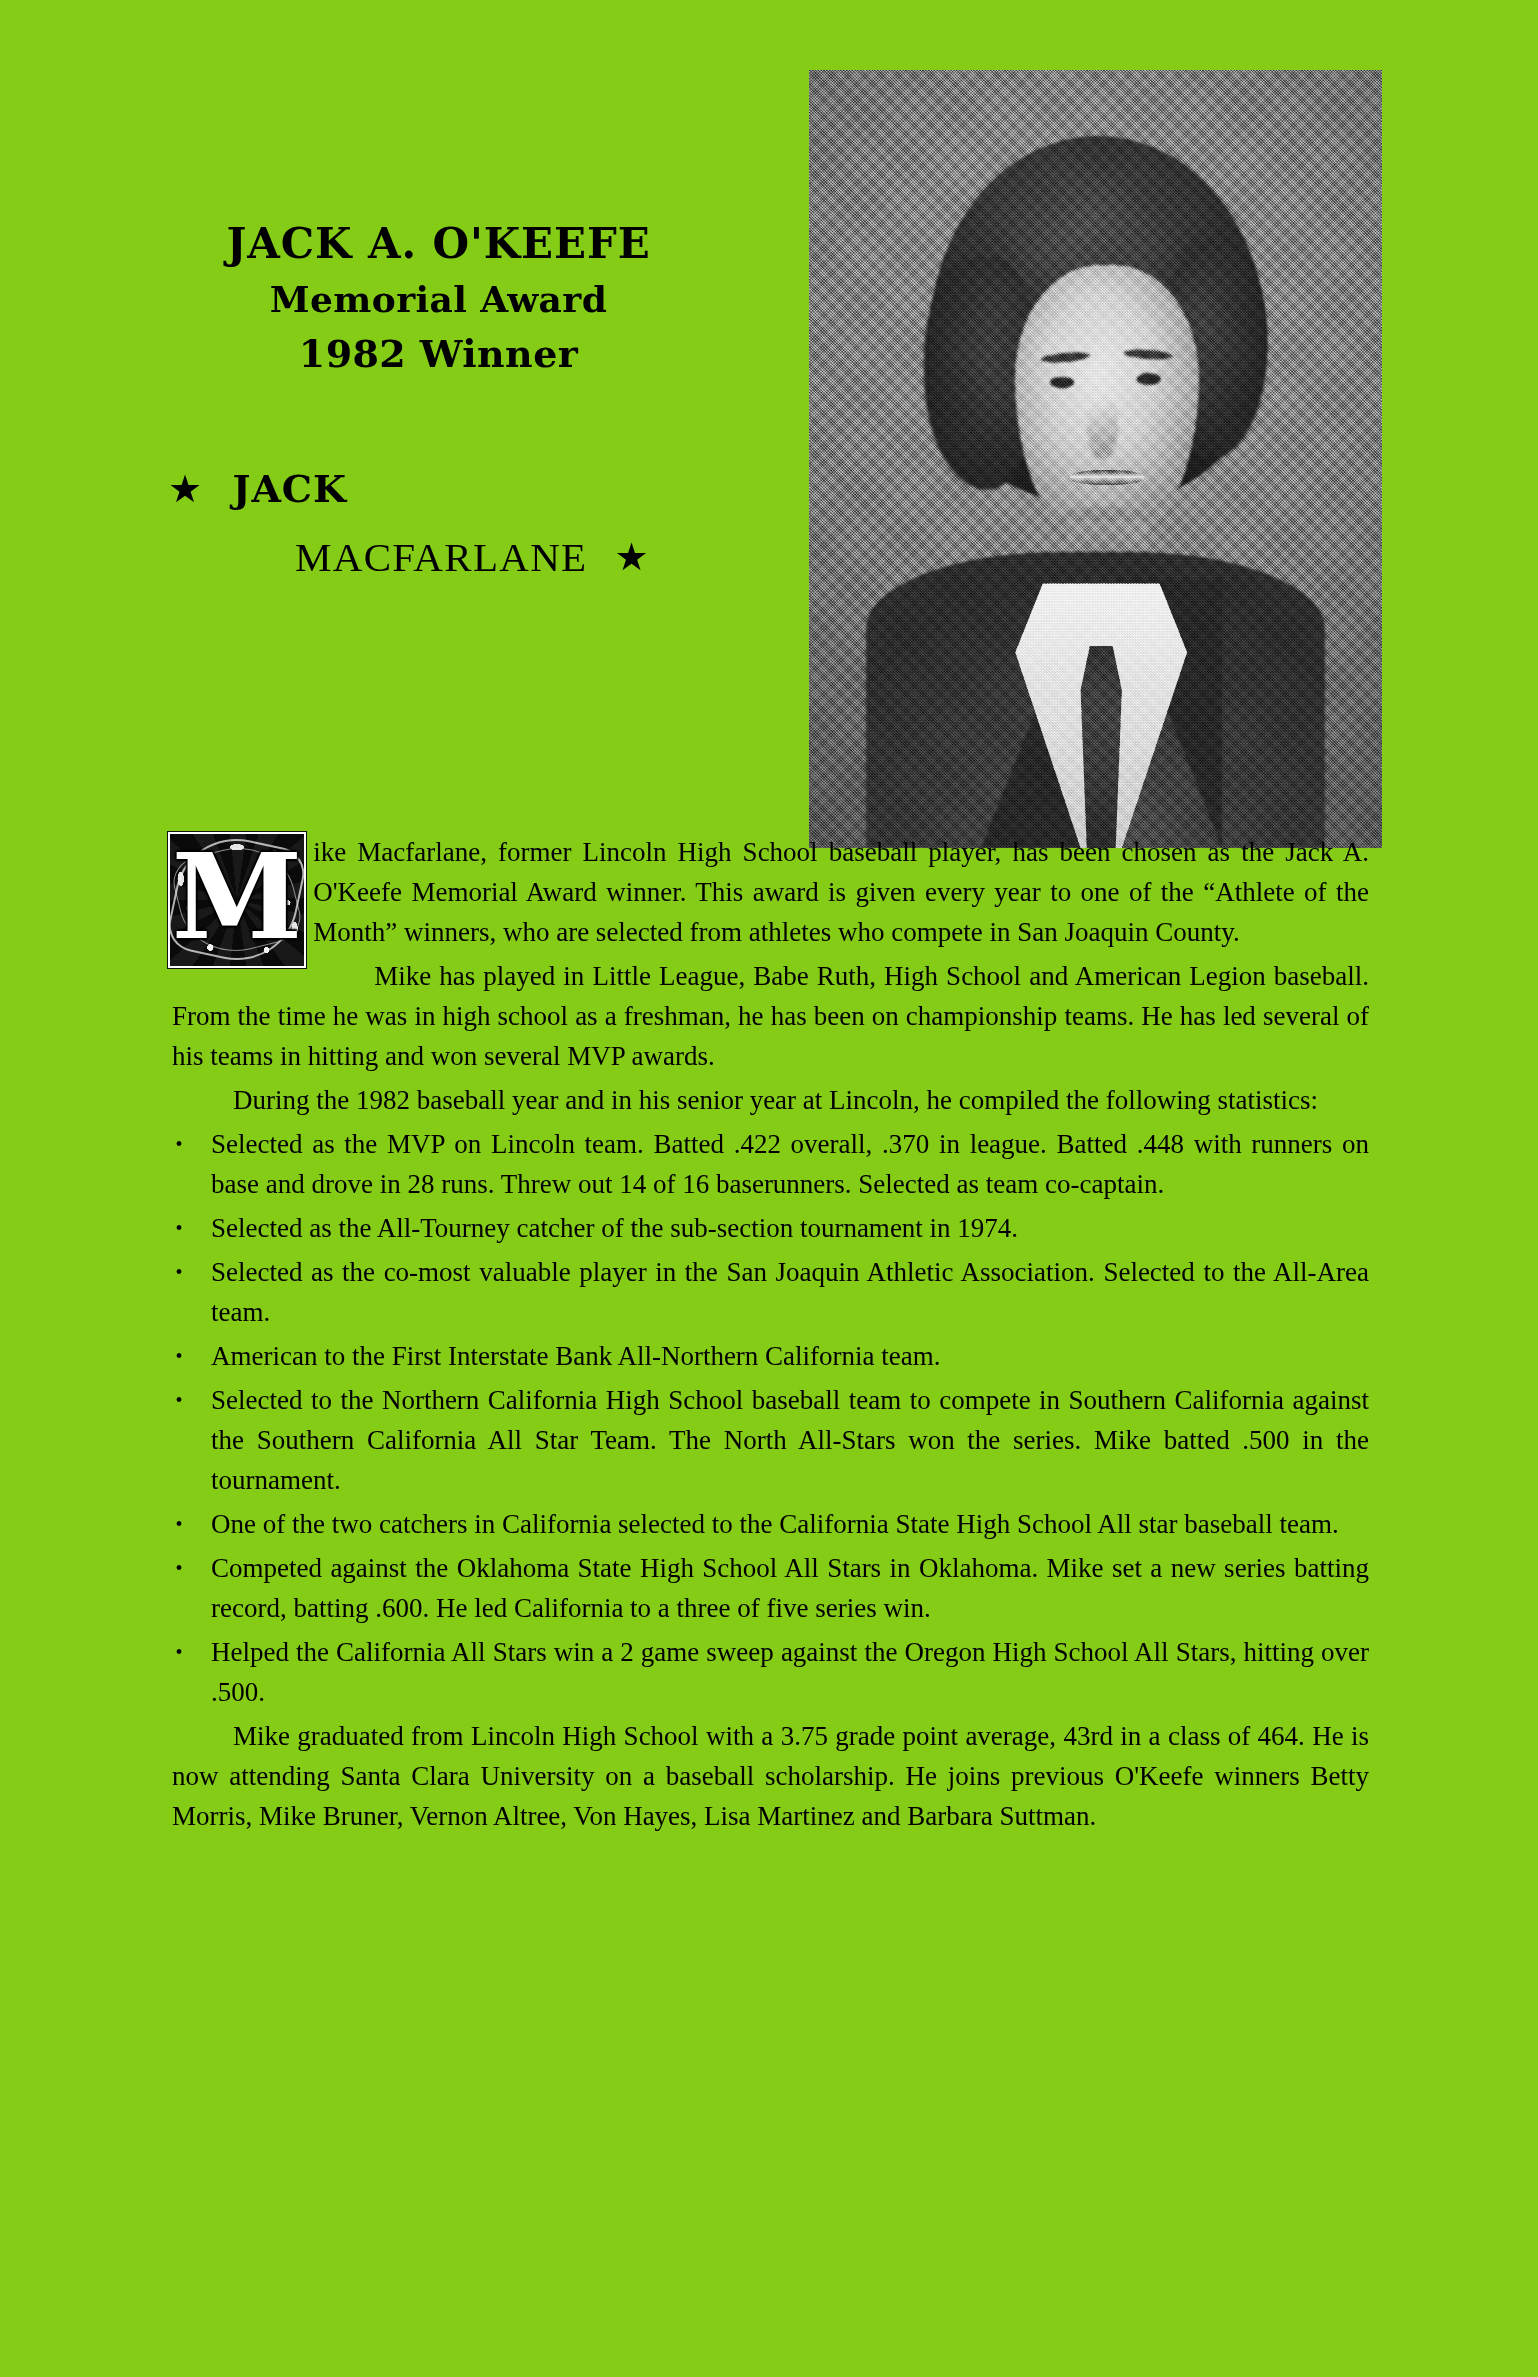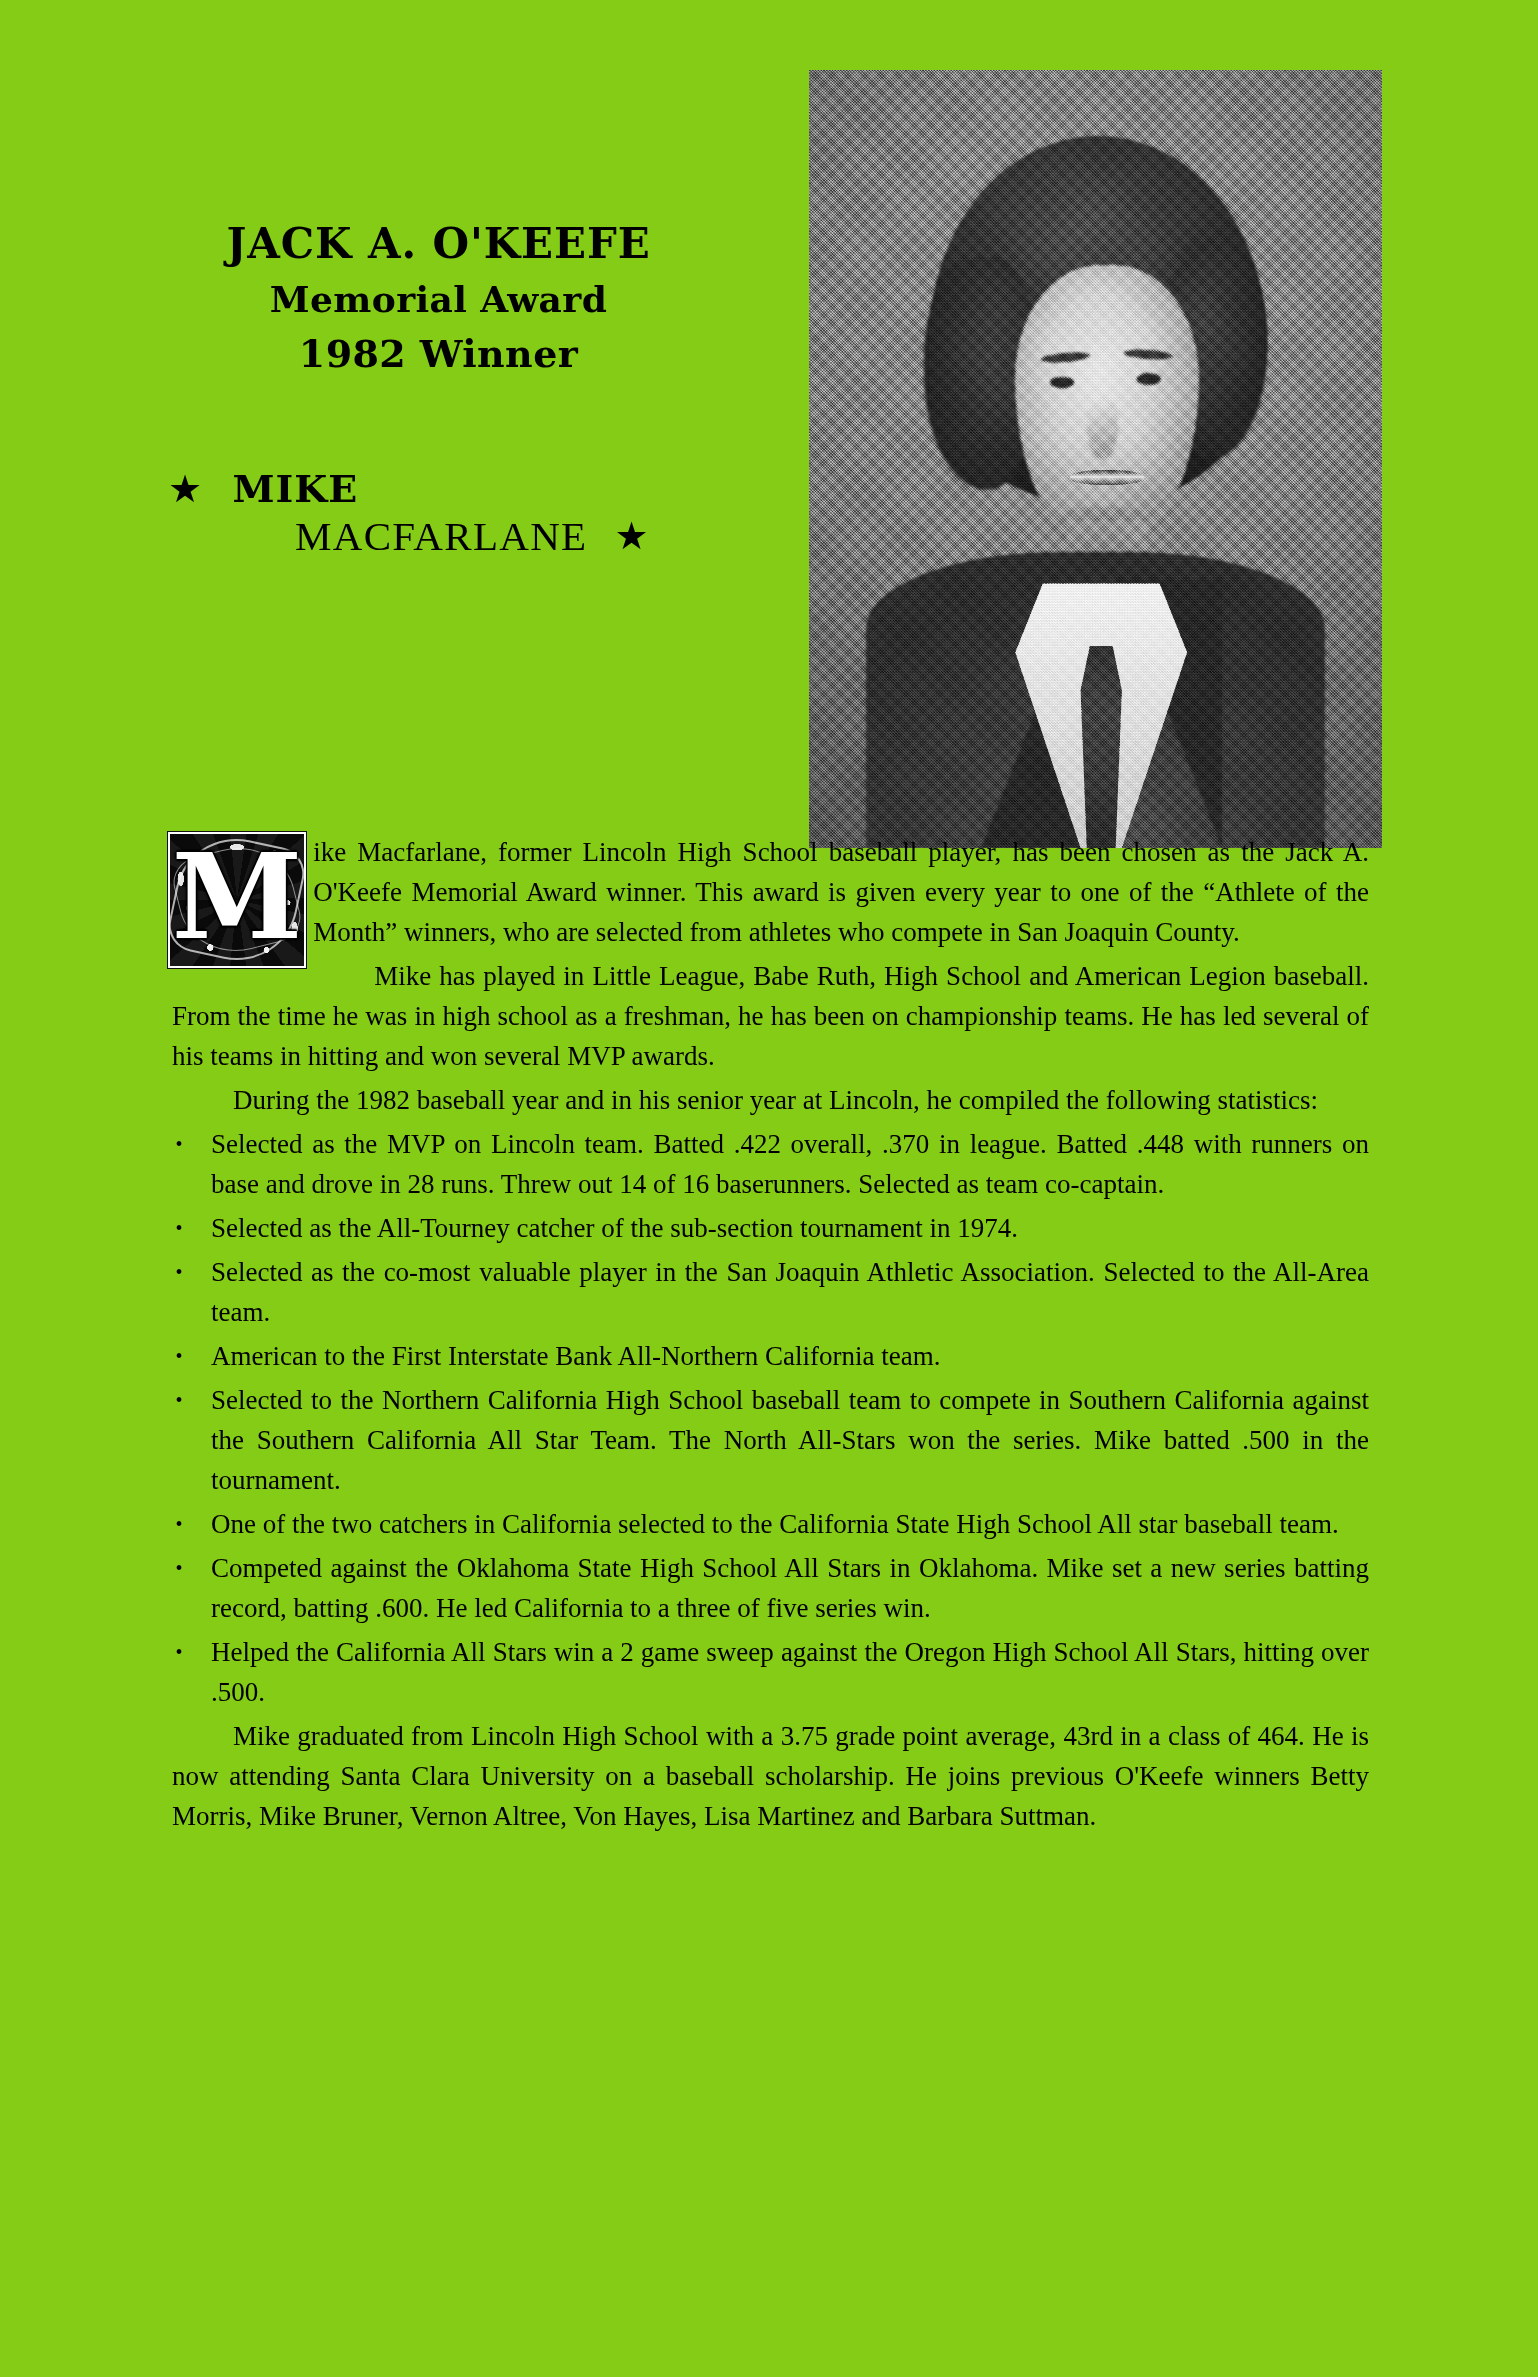--- a/index.html
+++ b/index.html
@@ -250,21 +250,21 @@
     left: 134px;
     top: 466px;
     width: 627px;
   }
   .winner-row {
     display: flex;
     align-items: center;
     white-space: nowrap;
   }
   .winner-row-1 { padding-left: 34px; }
-  .winner-row-2 { padding-left: 161px; margin-top: 1px; }
+  .winner-row-2 { padding-left: 161px; margin-top: 22px; }
   .star {
     font-size: 38px;
     line-height: 1;
     display: inline-block;
   }
   .star-left  { margin-right: 30.5px; }
   .star-right { margin-left: 27px; }
   .winner-first {
     font-family: "DejaVu Serif", serif;
     font-weight: bold;
@@ -404,21 +404,21 @@
 
   <div class="title-block">
     <div class="title-line title-1">JACK A. O'KEEFE</div>
     <div class="title-line title-2">Memorial Award</div>
     <div class="title-line title-3">1982 Winner</div>
   </div>
 
   <div class="winner">
     <div class="winner-row winner-row-1">
       <span class="star star-left">★</span>
-      <span class="winner-first">MIKE</span>
+      <span class="winner-first">JACK</span>
     </div>
     <div class="winner-row winner-row-2">
       <span class="winner-last">MACFARLANE</span>
       <span class="star star-right">★</span>
     </div>
   </div>
 
   <div class="article">
 
     <div class="dropcap">

